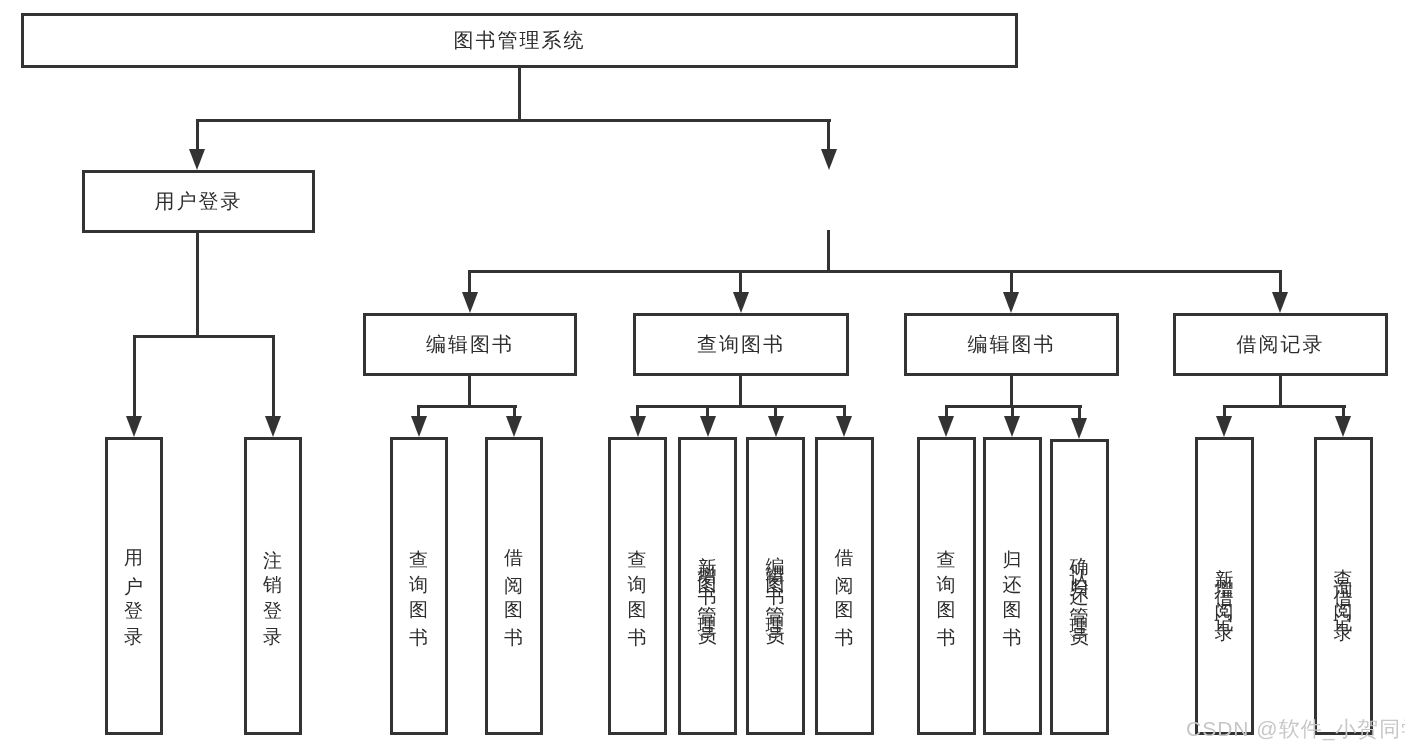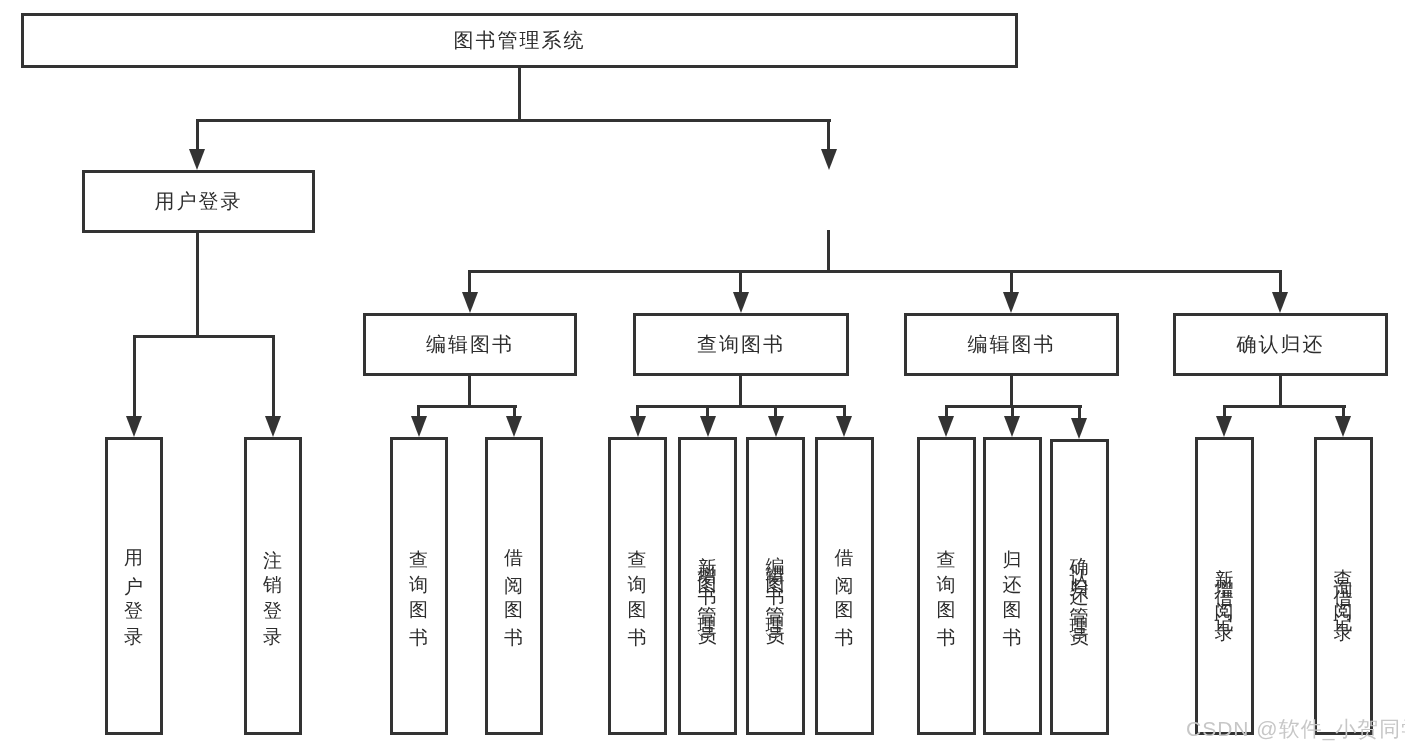--- a/index.html
+++ b/index.html
@@ -68,21 +68,21 @@
 
   <div class="node hnode" style="left:82px; top:170px; width:233px; height:63px;">用户登录</div>
 
 
   <div class="node hnode" style="left:363px; top:313px; width:214px; height:63px;">编辑图书</div>
 
   <div class="node hnode" style="left:633px; top:313px; width:216px; height:63px;">查询图书</div>
 
   <div class="node hnode" style="left:904px; top:313px; width:215px; height:63px;">编辑图书</div>
 
-  <div class="node hnode" style="left:1173px; top:313px; width:215px; height:63px;">确认归还</div>
+  <div class="node hnode" style="left:1173px; top:313px; width:215px; height:63px;">借阅记录</div>
 
   <div class="node" style="left:105px; top:437px; width:58px; height:298px;">
     <span class="leaf-text ls4">用户登录</span>
   </div>
   <div class="node" style="left:244px; top:437px; width:58px; height:298px;">
     <span class="leaf-text ls4">注销登录</span>
   </div>
 
   <div class="node" style="left:390px; top:437px; width:58px; height:298px;">
     <span class="leaf-text ls4">查询图书</span>

